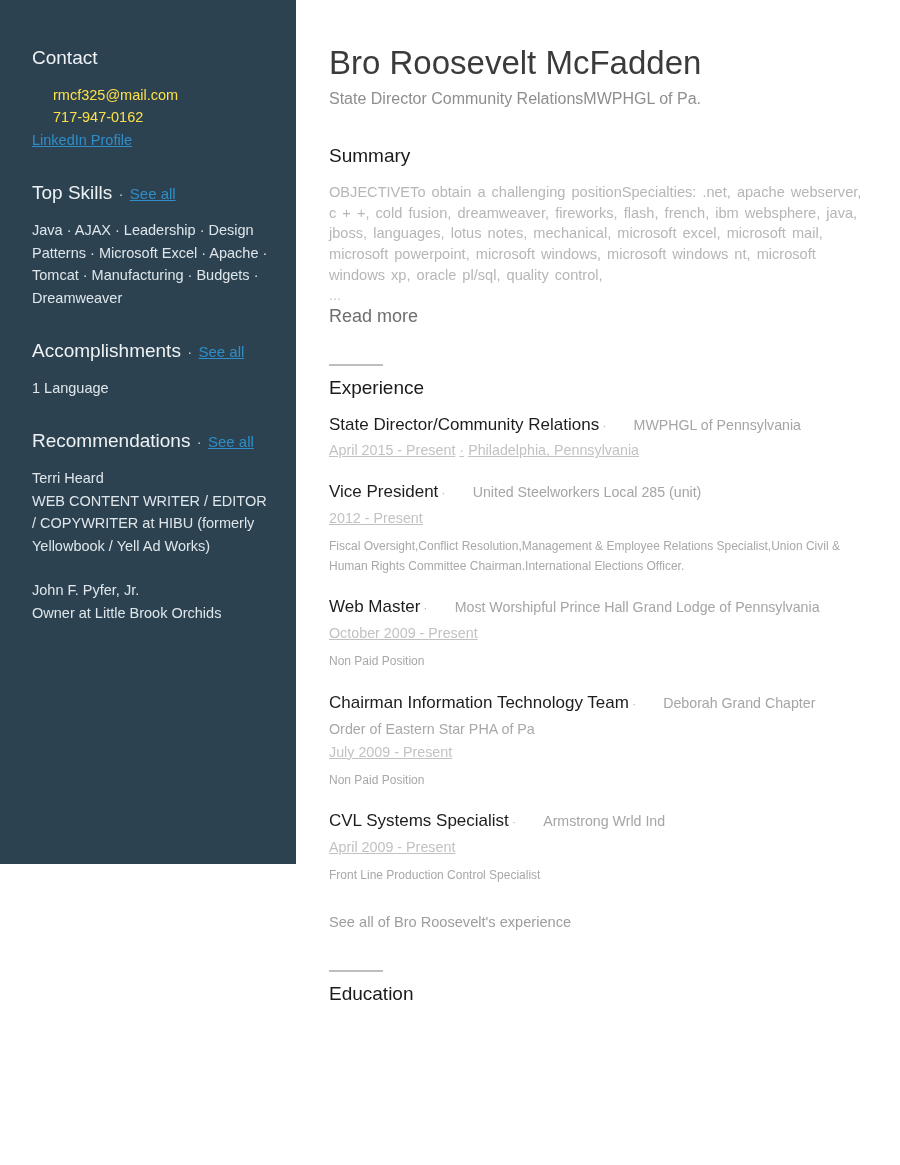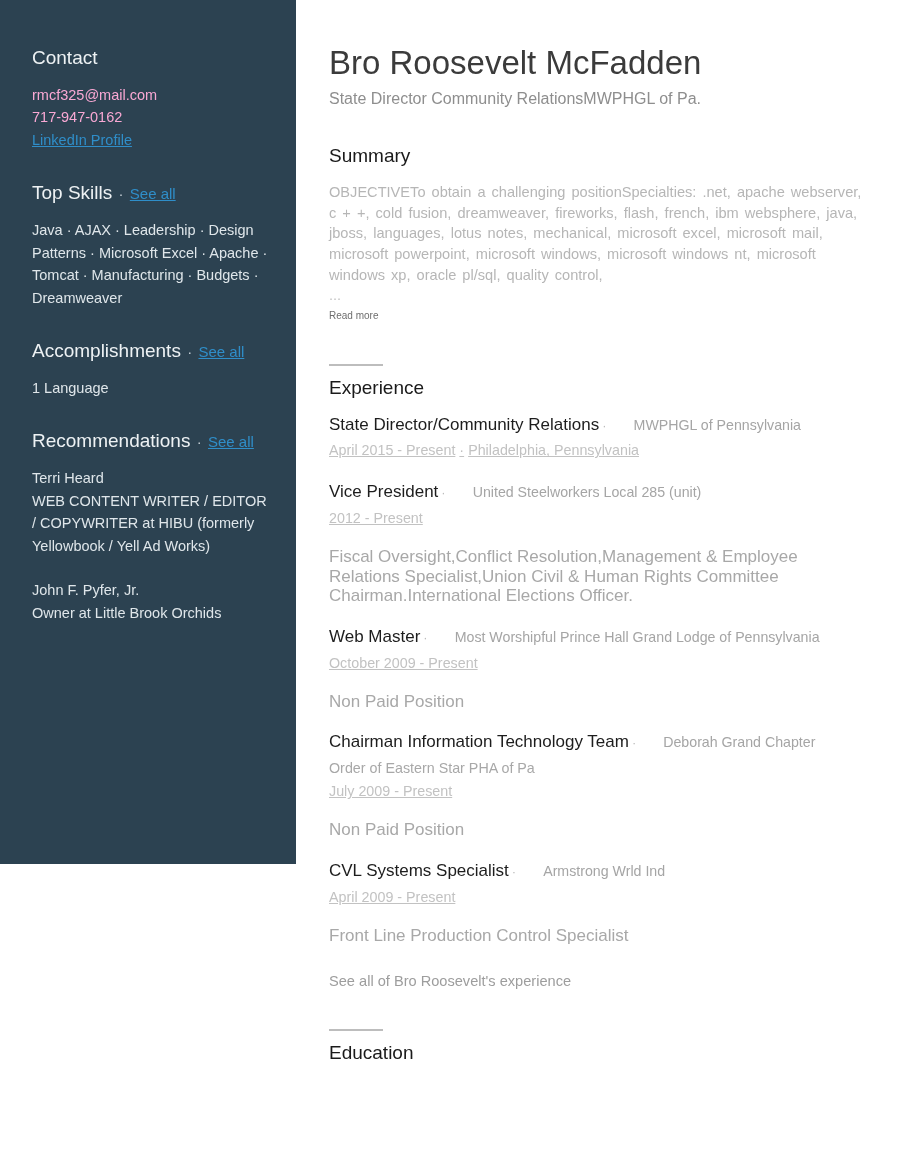--- a/index.html
+++ b/index.html
@@ -39,22 +39,23 @@
     color: #c3cdd4;
     font-size: 15px;
     padding: 0 1px;
   }
   .sb-h .seeall {
     color: #2f8ec9;
     font-size: 15px;
   }
   .sb-line {
     font-size: 14.5px;
-    color: #f9a8d4;
+    color: #fde047;
     line-height: 22.5px;
+    margin-left: 21px;
   }
   .sb-link {
     font-size: 14.5px;
     color: #2f8ec9;
     line-height: 22.5px;
     display: block;
   }
   .sb-block {
     margin-bottom: 30px;
   }
@@ -115,21 +116,21 @@
     margin: 0;
     word-spacing: 2px;
   }
   .summary-ellipsis {
     font-size: 14.6px;
     color: #c4c4c4;
     line-height: 18px;
     margin: 0;
   }
   .readmore {
-    font-size: 10px;
+    font-size: 18px;
     color: #6e6e6e;
     margin: 2px 0 0 0;
     line-height: 20px;
   }
 
   .exp-entry {
     margin-bottom: 20px;
   }
   .exp-title-row {
     font-size: 17px;
@@ -155,24 +156,24 @@
   }
   .exp-dates {
     font-size: 14.3px;
     color: #c2c2c2;
     line-height: 21px;
     margin-bottom: 2px;
     text-decoration: underline;
   }
   .exp-dates .loc-sep { padding: 0 4px; }
   .exp-desc {
-    font-size: 17px;
+    font-size: 12px;
     color: #a8a8a8;
     line-height: 19.5px;
-    margin-top: 18px;
+    margin-top: 8px;
   }
   .see-all-exp {
     font-size: 14.6px;
     color: #9d9d9d;
     margin: 26px 0 0 0;
     line-height: 20px;
   }
   .edu-block {
     margin-top: 38px;
   }

